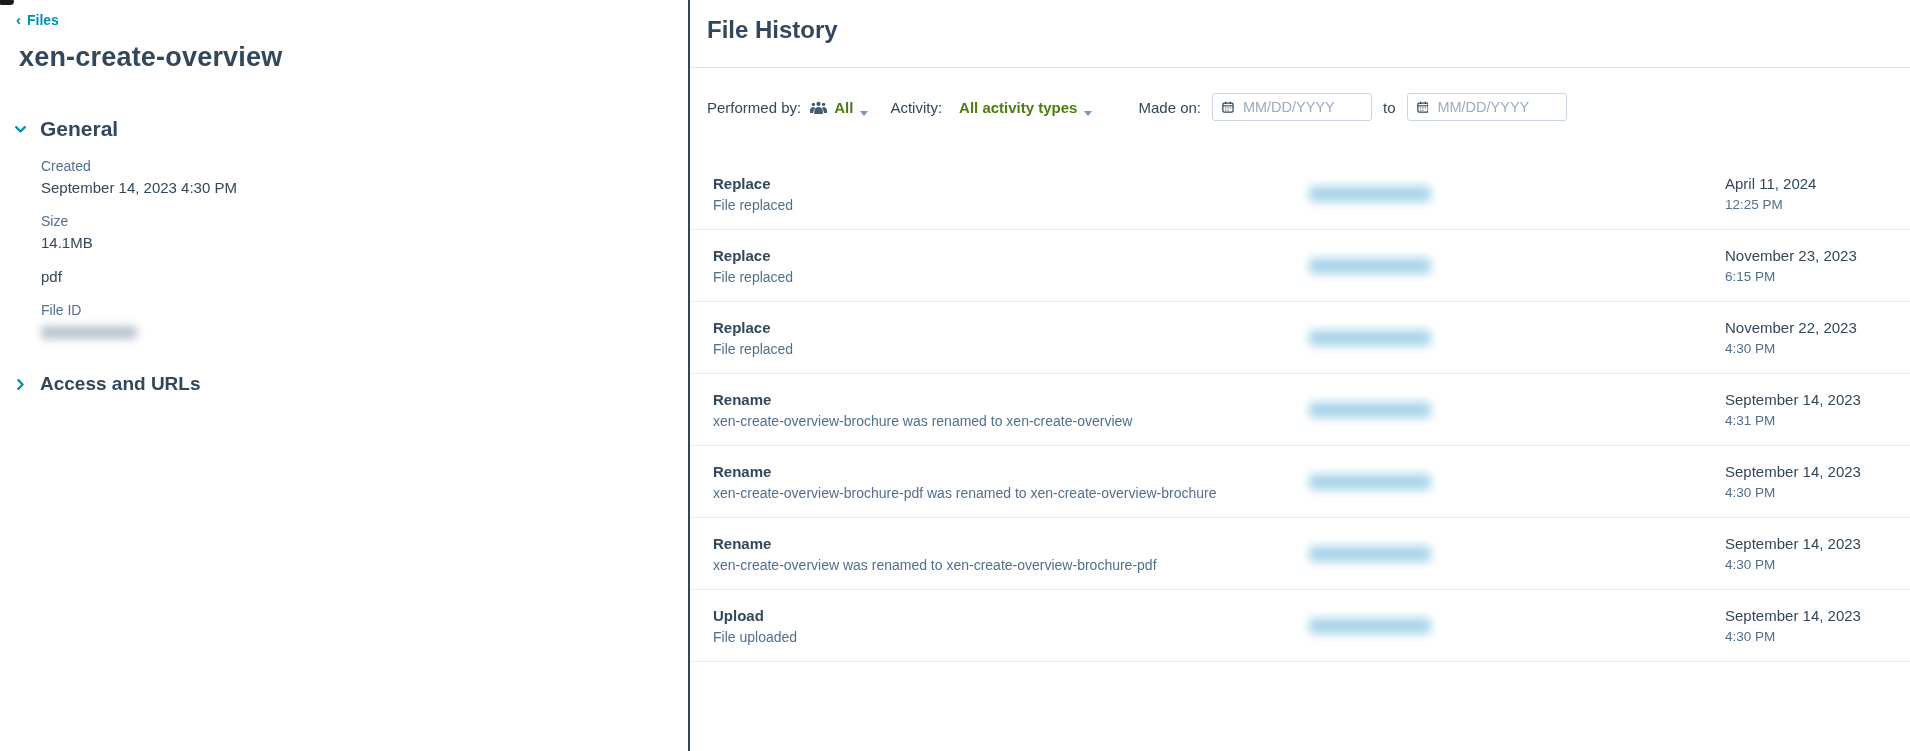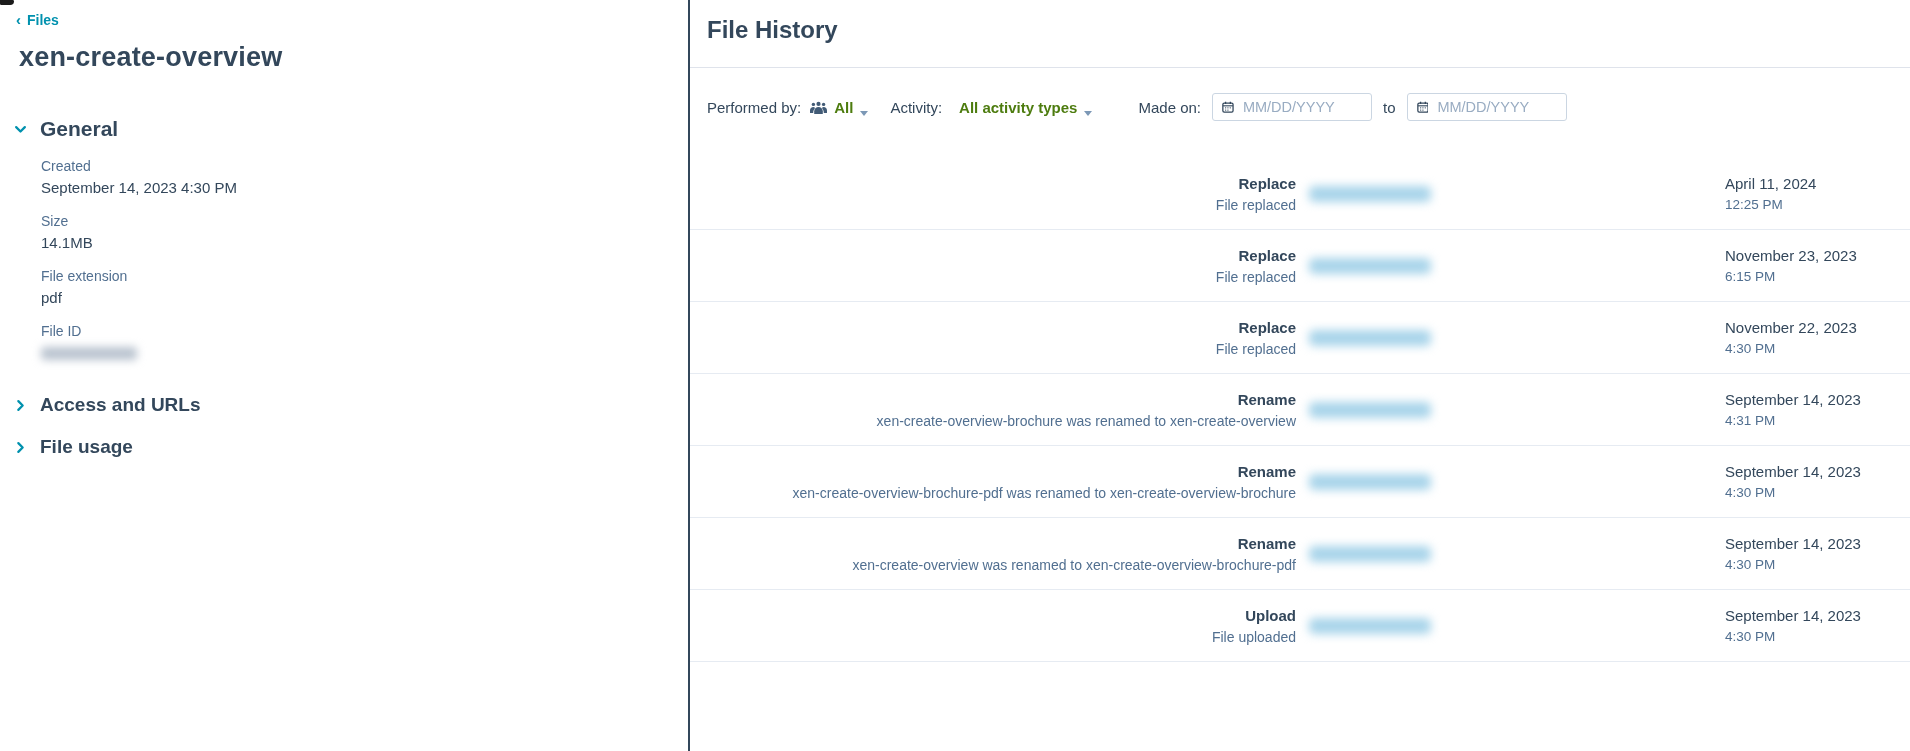--- a/index.html
+++ b/index.html
@@ -23,21 +23,21 @@
   .section-header.sub { margin-top:20px; }
   .section-header .label { font-size:21px; font-weight:bold; color:#33475b; }
   .section-header.collapsed .label { font-size:19px; }
   .chev { width:13px; height:13px; flex:0 0 13px; }
   .fields { padding-left:41px; margin-top:10px; }
   .field { margin-top:17px; }
   .field-label { font-size:14px; color:#516f90; }
   .field-value { font-size:15px; color:#33475b; margin-top:5px; }
   .blur-id { width:96px; height:13px; margin-top:8px; background:#b9c3cf;
              border-radius:4px; filter:blur(4px); }
-  .collapsed-wrap { margin-top:34px; display:flex; flex-direction:column; gap:0;text-align:right; }
+  .collapsed-wrap { margin-top:34px; display:flex; flex-direction:column; gap:8px;text-align:right; }
 
   
   .main { flex:1; border-left:2px solid #33475b; position:relative; }
   .main-header { height:68px; border-bottom:1px solid #dfe3eb; display:flex;
                  align-items:center; padding-left:17px; }
   .main-title { font-size:24px; font-weight:bold; color:#33475b; position:relative; top:-4px; }
 
   .filters { display:flex; align-items:center; margin:25px 0 0 17px; height:28px; font-size:15px; }
   .flabel { color:#33475b; }
   .fvalue { color:#4d7c0f; font-weight:bold; cursor:pointer; display:inline-flex;
@@ -63,21 +63,21 @@
            border-bottom:1px solid #dfe3eb; }
   .th { display:flex; align-items:center; font-size:12.5px; font-weight:bold;
         letter-spacing:.8px; color:#33475b; cursor:pointer; }
   .th.c1 { padding-left:23px; }
   .th.c2 { padding-left:14px; }
   .th.c3 { padding-left:24px; background:#e9eff6; height:100%; }
   .sort { display:inline-flex; flex-direction:column; margin-left:7px; line-height:5px; }
   .sort .up { font-size:7px; color:#b6c6d9; transform:scaleX(1.3); }
   .sort .down { font-size:7px; color:#0091ae; transform:scaleX(1.3); }
   .trow { height:72px; border-bottom:1px solid #e6ebf2; align-items:center; background:#fff; }
-  .cell.activity-cell { padding-left:23px;text-align:right; }
+  .cell.activity-cell { padding-left:23px; }
   .row-title { font-size:15px; font-weight:bold; color:#33475b; }
   .row-desc { font-size:14px; color:#516f90; margin-top:5px; }
   .cell.performed-cell { padding-left:13px; }
   .blur-name { width:122px; height:16px; background:#a8d4ea; border-radius:5px; filter:blur(5px); }
   .cell.made-cell { padding-left:24px; }
   .row-date { font-size:15px; color:#33475b; }
   .row-time { font-size:13.5px; color:#516f90; margin-top:5px; }
 </style>
 </head>
 <body>
@@ -103,42 +103,35 @@
       <div class="fields">
         <div class="field">
           <div class="field-label">Created</div>
           <div class="field-value">September 14, 2023 4:30 PM</div>
         </div>
         <div class="field">
           <div class="field-label">Size</div>
           <div class="field-value">14.1MB</div>
         </div>
         <div class="field">
-          <div class="field-label">File extension</div>
           <div class="field-value">pdf</div>
         </div>
         <div class="field">
           <div class="field-label">File ID</div>
           <div class="blur-id"></div>
         </div>
       </div>
     </div>
 
     <div class="collapsed-wrap">
       <div class="section-header collapsed">
         <svg class="chev" viewBox="0 0 12 12">
           <path d="M4 2 L8 6 L4 10" fill="none" stroke="#0091ae" stroke-width="2.1" stroke-linecap="round" stroke-linejoin="round"></path>
         </svg>
         <span class="label">Access and URLs</span>
-      </div>
-      <div class="section-header collapsed sub">
-        <svg class="chev" viewBox="0 0 12 12">
-          <path d="M4 2 L8 6 L4 10" fill="none" stroke="#0091ae" stroke-width="2.1" stroke-linecap="round" stroke-linejoin="round"></path>
-        </svg>
-        <span class="label">File usage</span>
       </div>
     </div>
   </div>
 
   <div class="main">
     <div class="main-header">
       <div class="main-title">File History</div>
     </div>
 
     <div class="filters">

